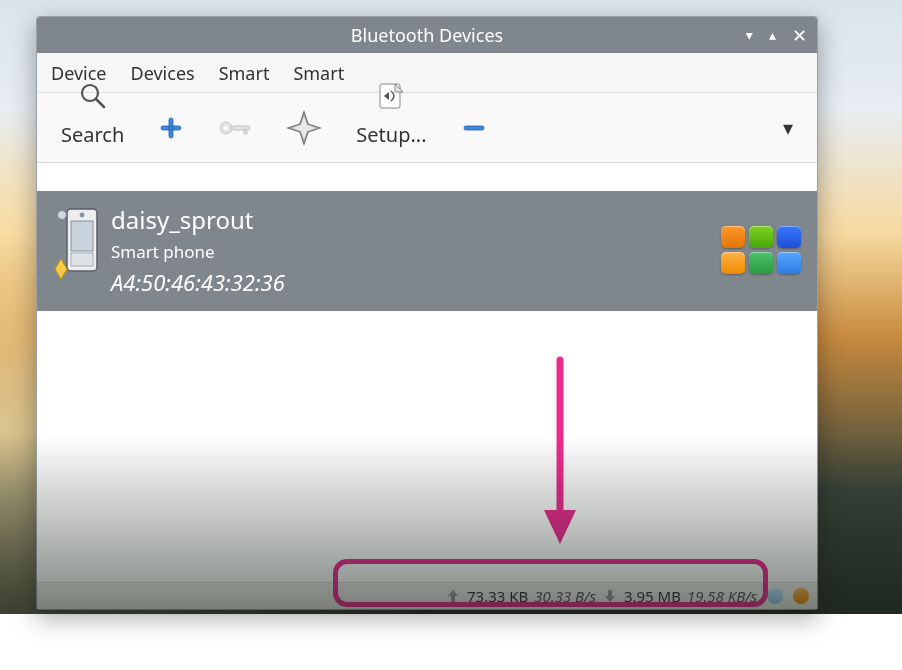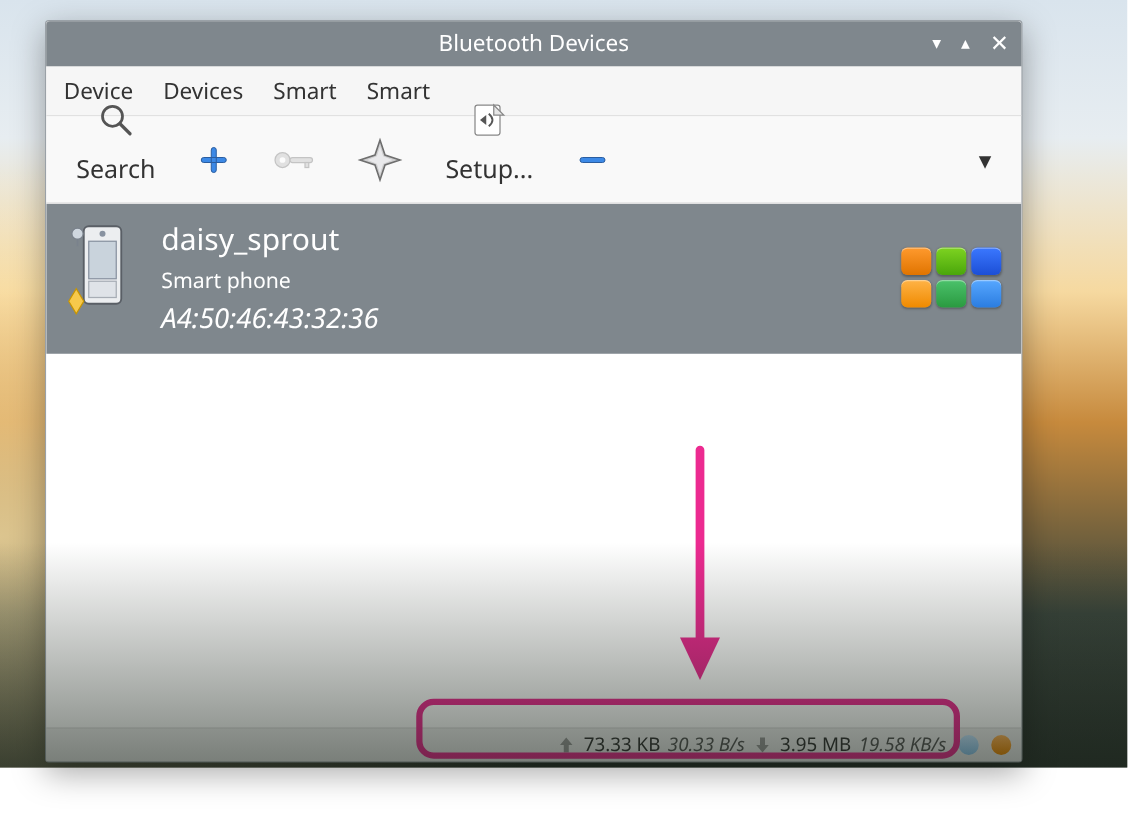--- a/index.html
+++ b/index.html
@@ -41,21 +41,21 @@
     display: flex; align-items: center; padding: 0 18px; gap: 22px;
   }
   .tbtn { display: flex; align-items: center; gap: 10px; font-size: 20px; color: #333; cursor: pointer; padding: 4px 6px; flex-direction: column; }
   .tdrop::after { content:"▾"; font-size:12px; color:#555; margin-left:12px; }
 
   .content {
     flex: 1; background: #fff; border-bottom: 1px solid #d8d8d8; overflow: auto;
   }
   .device {
     background: #7f878d; color: #fff; padding: 12px 16px 14px 14px;
-    display: flex; gap: 36px; align-items: flex-start;
+    display: flex; gap: 18px; align-items: flex-start; margin-top: 28px;
   }
   .device .info { flex: 1; }
   .device .name { font-size: 24px; font-weight: 400; }
   .device .type { font-size: 17px; margin-top: 4px; }
   .device .mac  { font-size: 22px; font-style: italic; margin-top: 4px; }
   .badges { align-self: center; display: grid; grid-template-columns: repeat(3, 24px); grid-auto-rows: 22px; gap: 4px; }
   .badge { width: 24px; height: 22px; border-radius: 5px; box-shadow: inset 0 1px 0 rgba(255,255,255,.4), 0 1px 2px rgba(0,0,0,.3); }
   .b-or { background: linear-gradient(#ff9a2e,#e07400); }
   .b-gr { background: linear-gradient(#7ed321,#4aa60b); }
   .b-bl { background: linear-gradient(#3b78ff,#1c4fd6); }

